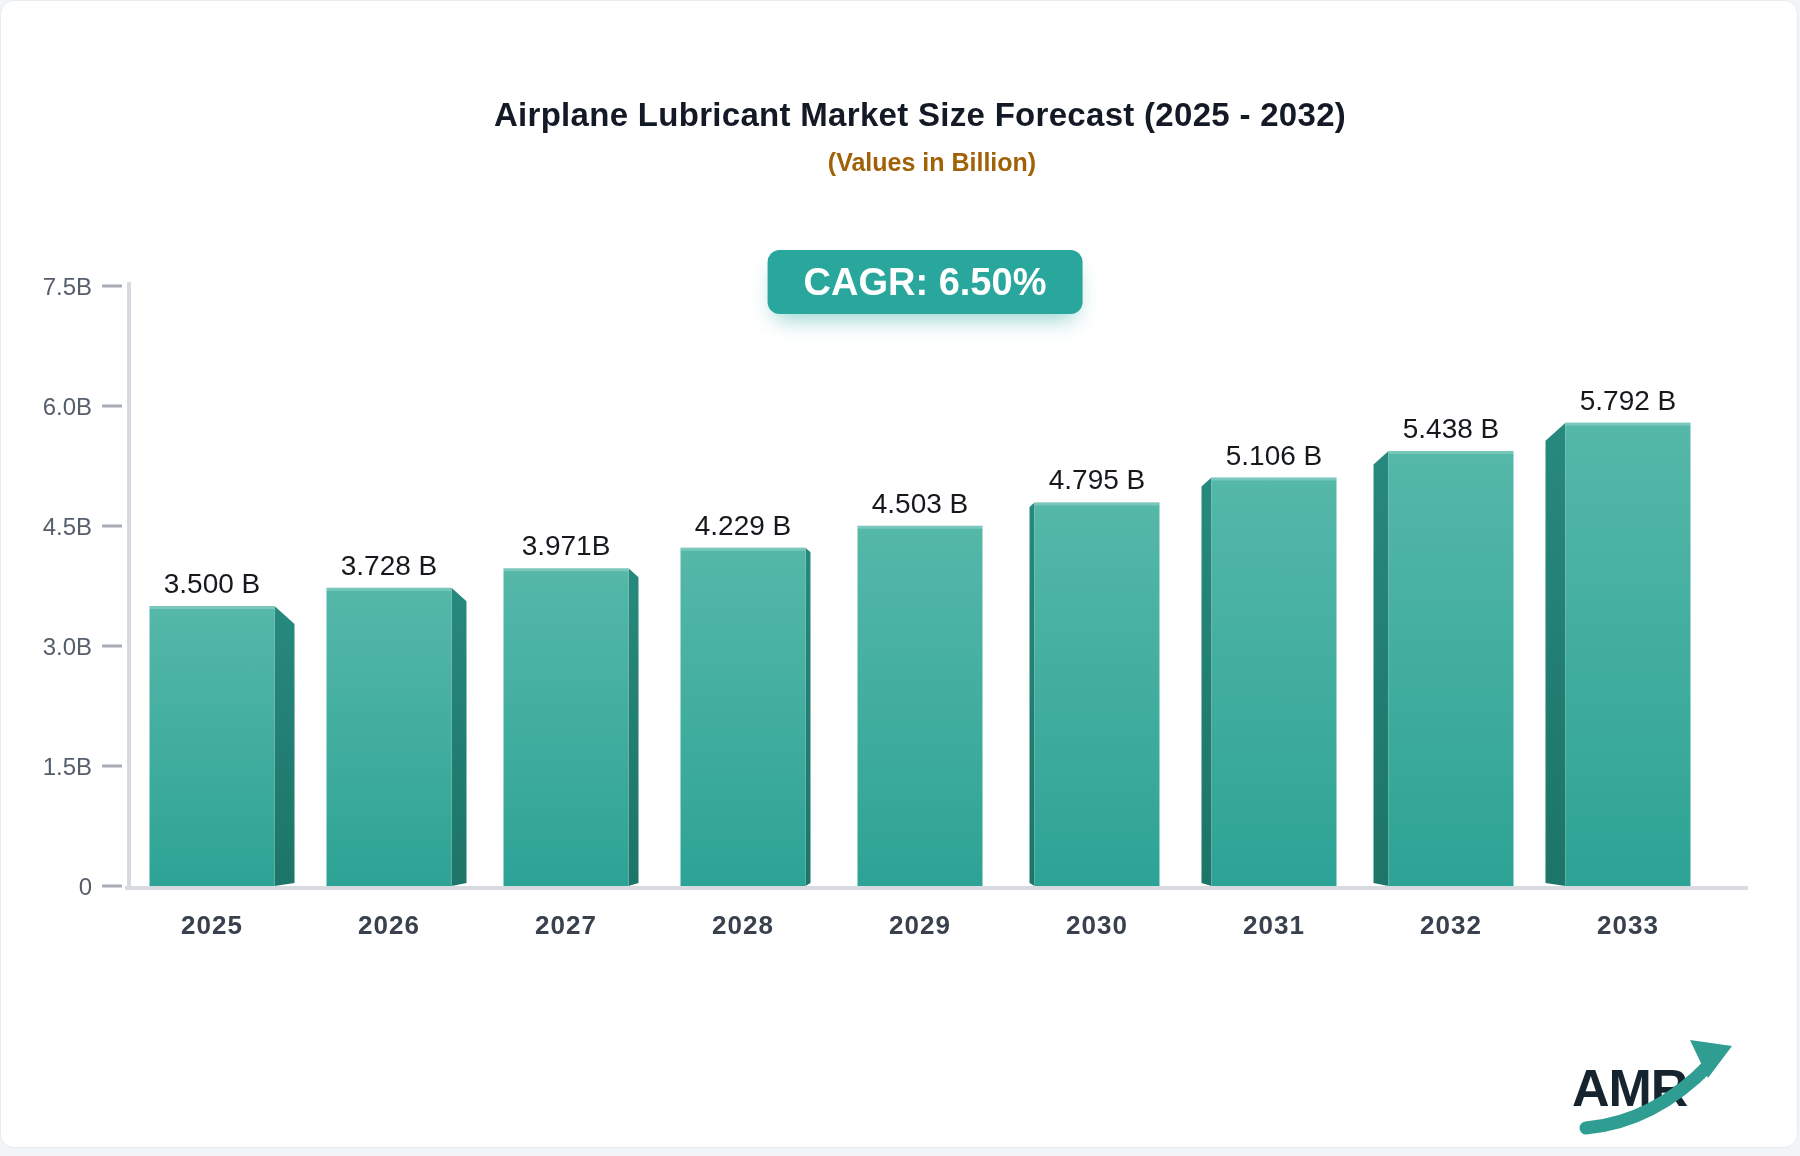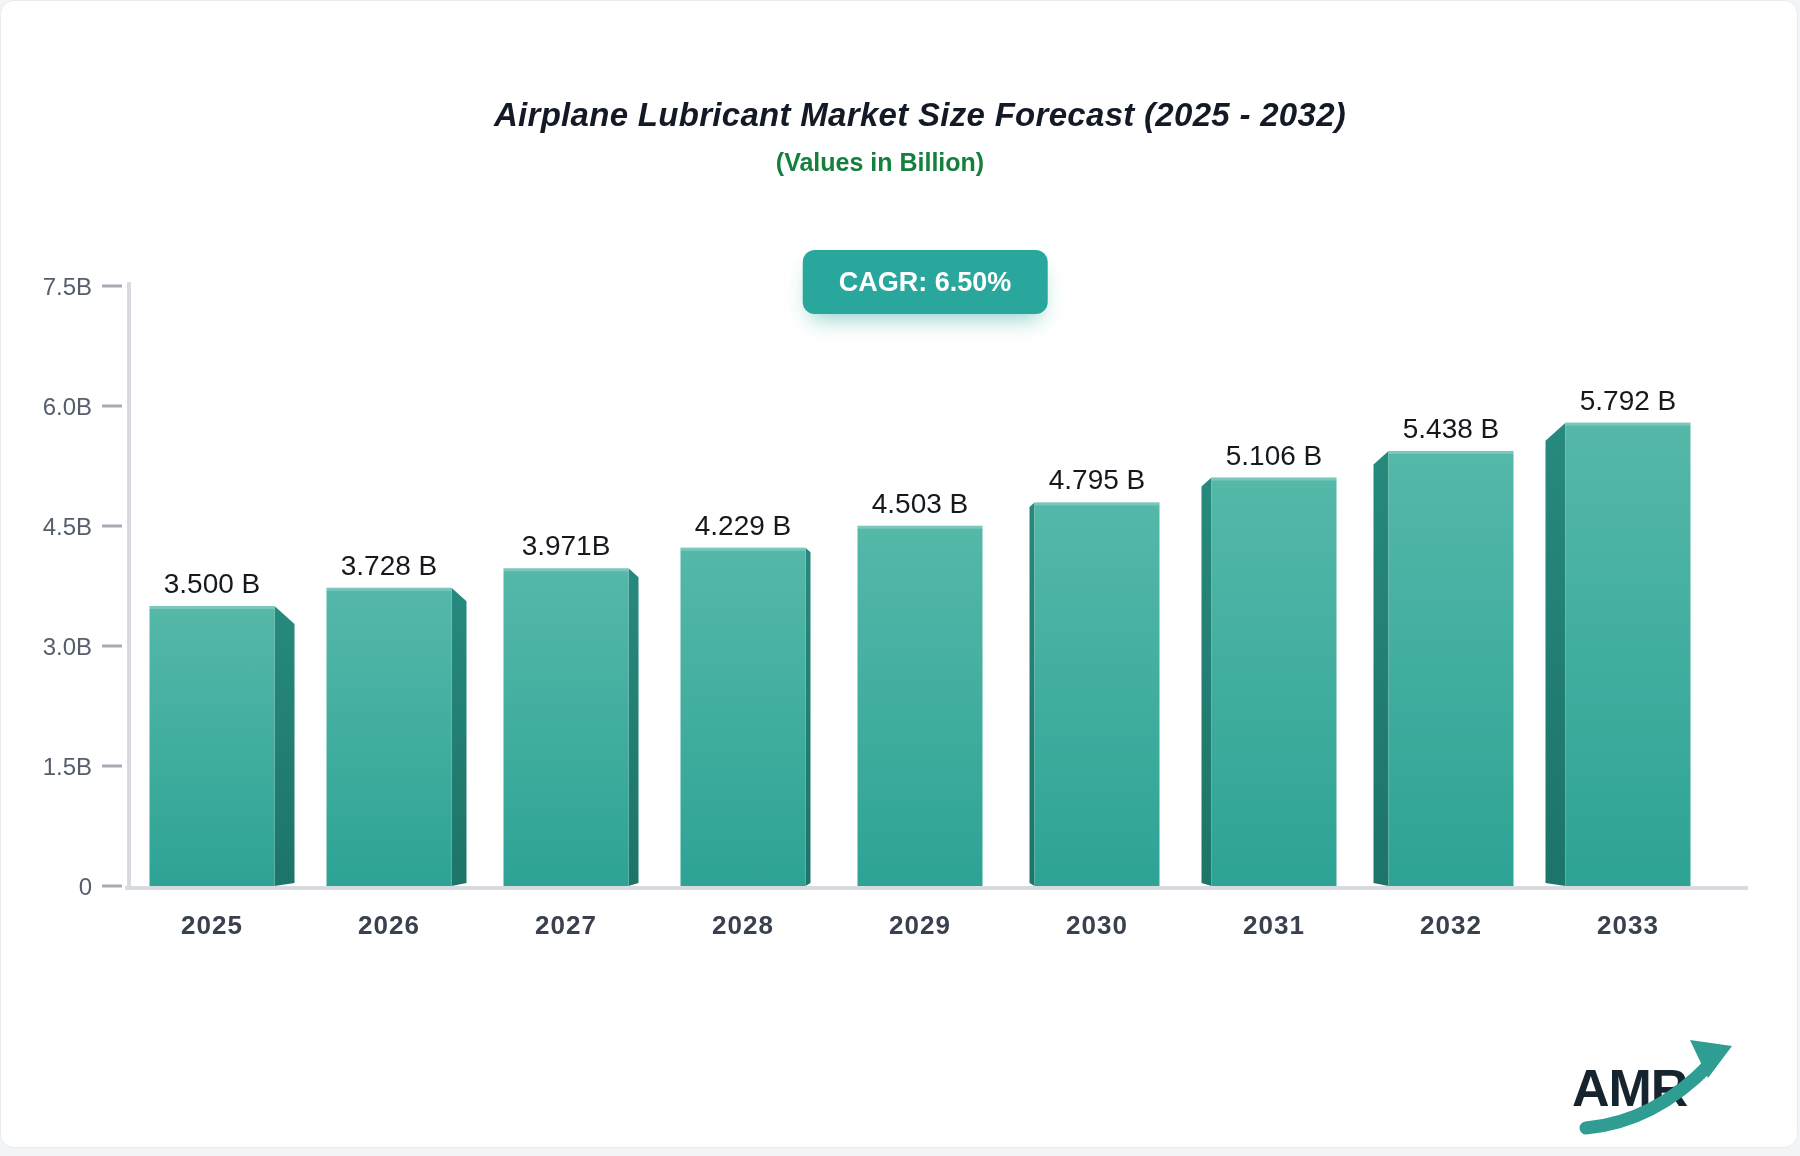--- a/index.html
+++ b/index.html
@@ -11,30 +11,29 @@
   }
   .card{
     position:absolute;left:0;top:0;width:1798px;height:1148px;
     background:#ffffff;border:1px solid #e9ecef;border-radius:14px;
     box-sizing:border-box;
   }
   .title{
     position:absolute;left:920px;top:96px;transform:translateX(-50%);
     font-size:33px;font-weight:700;color:#131a26;white-space:nowrap;
     letter-spacing:.3px;
-    font-style:italic;
   }
   .subtitle{
-    position:absolute;left:880px;top:148px;transform:translateX(-50%);
-    font-size:25px;font-weight:600;color:#15803d;white-space:nowrap;
+    position:absolute;left:932px;top:148px;transform:translateX(-50%);
+    font-size:25px;font-weight:600;color:#a16207;white-space:nowrap;
   }
   .badge{
     position:absolute;left:925px;top:250px;transform:translateX(-50%);
     height:64px;line-height:64px;padding:0 36px;border-radius:12px;
-    font-size:27px;font-weight:700;color:#ffffff;white-space:nowrap;
+    font-size:38px;font-weight:700;color:#ffffff;white-space:nowrap;
     box-shadow:0 12px 22px -8px rgba(42,167,156,.55);
   }
   .chart-svg{position:absolute;left:0;top:0;}
   .logo{
     position:absolute;left:1528px;top:1036px;width:210px;height:110px;
   }
   .logo-text{
     position:absolute;left:0;top:22px;
     font-size:52px;font-weight:800;color:#15242e;letter-spacing:-1px;margin-left:44px;
   }

